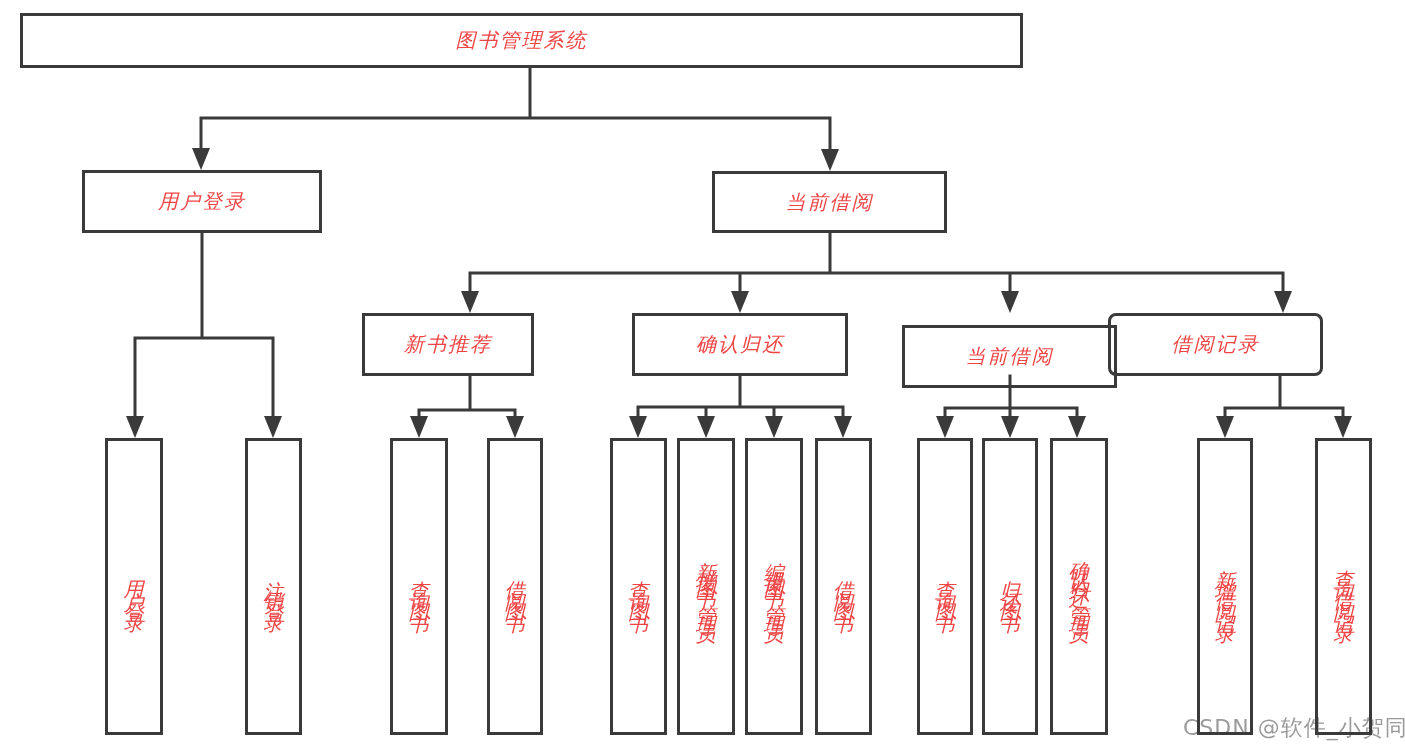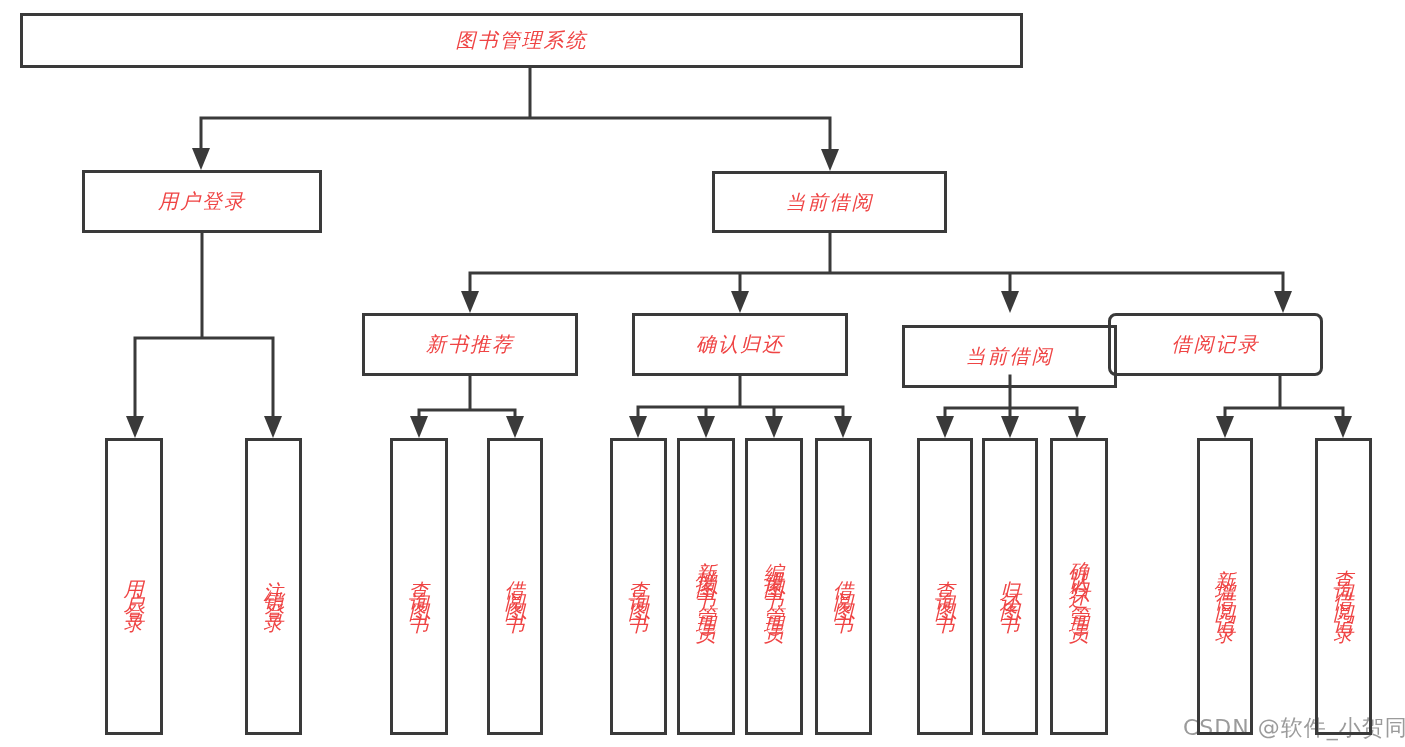--- a/index.html
+++ b/index.html
@@ -49,21 +49,21 @@
     font-size: 22px;
     color: #9b9b9b;
     z-index: 2;
     white-space: nowrap;
     letter-spacing: 1px;
   }
   
   #n-root            { left: 20px;   top: 13px;  width: 1003px; height: 55px; }
   #n-user-login      { left: 82px;   top: 170px; width: 240px;  height: 63px; }
   #n-book-mgmt       { left: 712px;  top: 171px; width: 235px;  height: 62px; }
-  #n-new-book-rec    { left: 362px;  top: 313px; width: 216px;  height: 63px; }
+  #n-new-book-rec    { left: 362px;  top: 313px; width: 172px;  height: 63px; }
   #n-book-borrow     { left: 632px;  top: 313px; width: 216px;  height: 63px; }
   #n-current-borrow  { left: 902px;  top: 313px; width: 215px;  height: 63px; margin-top: 12px; }
   #n-borrow-records  { left: 1108px; top: 313px; width: 215px;  height: 63px; border-radius: 8px; }
   .leaf { top: 438px; height: 297px; }
   #l-user-login      { left: 105px;  width: 58px; }
   #l-logout          { left: 245px;  width: 57px; }
   #l-rec-query       { left: 390px;  width: 58px; }
   #l-rec-borrow      { left: 487px;  width: 56px; }
   #l-bor-query       { left: 610px;  width: 57px; }
   #l-bor-add         { left: 677px;  width: 58px; }

